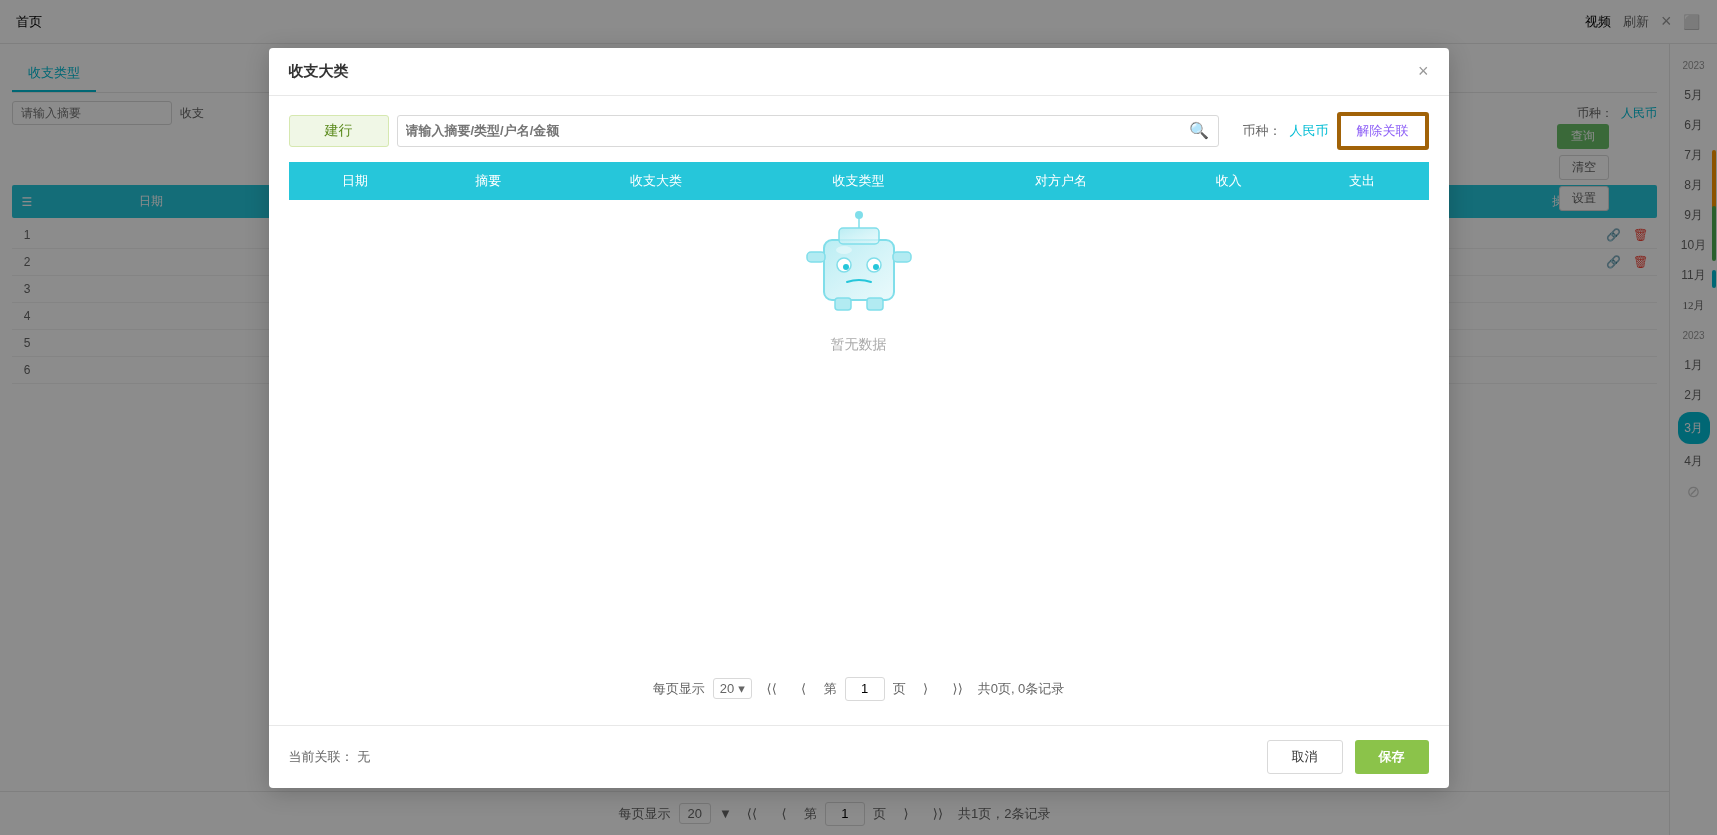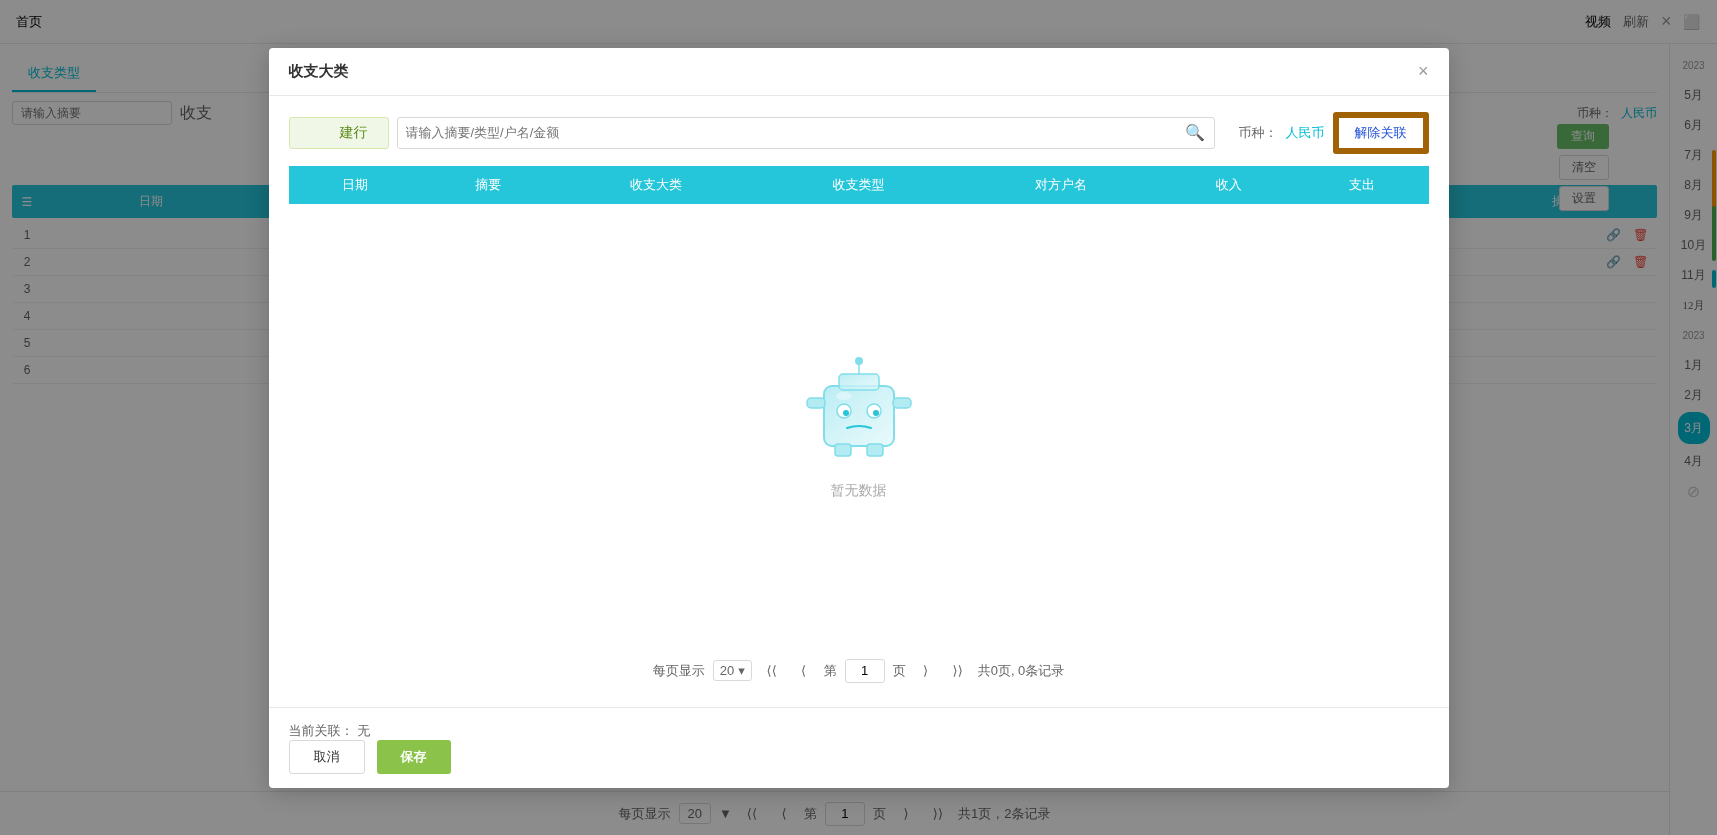--- a/index.html
+++ b/index.html
@@ -157,40 +157,41 @@
     }
 
     .bank-tag {
       background: #f0f7e6;
       border: 1px solid #d6e8b0;
       color: #5a8a1c;
       padding: 6px 20px;
       border-radius: 3px;
       font-size: 14px;
       min-width: 100px;
-      text-align: right;
+      text-align: center;
     }
 
     .search-input-wrap {
       flex: 1;
       position: relative;
       display: flex;
       align-items: center;
       border: 1px solid #d9d9d9;
       border-radius: 3px;
       padding: 0 8px;
       height: 32px;
     }
 
     .search-input-wrap input {
       flex: 1;
       border: none;
       outline: none;
       font-size: 13px;
       color: #1d4ed8;
+      font-weight: bold;
     }
 
     .search-icon {
       color: #00bcd4;
       font-size: 16px;
       cursor: pointer;
     }
 
     .currency-label {
       font-size: 13px;
@@ -198,22 +199,22 @@
       margin-left: 16px;
     }
 
     .currency-value {
       color: #00bcd4;
       font-size: 13px;
     }
 
     .unlink-btn {
       background: #fff;
-      border: 6px solid #a16207;
-      color: #1d4ed8;
+      border: 4px solid #a16207;
+      color: #8b5cf6;
       padding: 6px 16px;
       border-radius: 3px;
       cursor: pointer;
       font-size: 13px;
     }
 
     
     .data-table {
       width: 100%;
       border-collapse: collapse;
@@ -230,21 +231,20 @@
       font-size: 13px;
       font-weight: normal;
     }
 
     
     .empty-state {
       flex: 1;
       display: flex;
       flex-direction: column;
       align-items: center;
-      justify-content: center;
       min-height: 380px;
     }
 
     .empty-icon {
       width: 120px;
       height: 120px;
       margin-bottom: 16px;
     }
 
     .empty-text {
@@ -296,22 +296,22 @@
       border-radius: 3px;
       text-align: center;
       font-size: 13px;
     }
 
     
     .modal-footer {
       padding: 14px 20px;
       border-top: 1px solid #e8e8e8;
       display: flex;
+      align-items: center;
       justify-content: space-between;
-      flex-direction: column;
     }
 
     .current-link {
       font-size: 13px;
       color: #666;
     }
 
     .footer-buttons {
       display: flex;
       gap: 12px;
@@ -473,21 +473,21 @@
   <div class="bg-table-area" style="top:44px;bottom:44px;">
 
     <div class="bg-tabs">
       <div class="bg-tab">
         <span>收支类型</span>
       </div>
     </div>
 
     <div class="bg-toolbar">
       <input class="bg-input" type="text" placeholder="请输入摘要" style="">
-      <span style="color:#666;font-size:16px;">收支</span>
+      <span style="color:#666;font-size:12px;">收支</span>
       <div style="flex:1;"></div>
       <span style="color:#666;font-size:12px;">币种：</span>
       <span style="color:#00bcd4;font-size:12px;">人民币</span>
     </div>
 
     <div style="position:absolute;right:60px;top:80px;display:flex;flex-direction:column;align-items:flex-end;gap:6px;">
       <button class="bg-green-btn">查询</button>
       <button class="bg-small-btn">清空</button>
       <button class="bg-small-btn">设置</button>
     </div>

